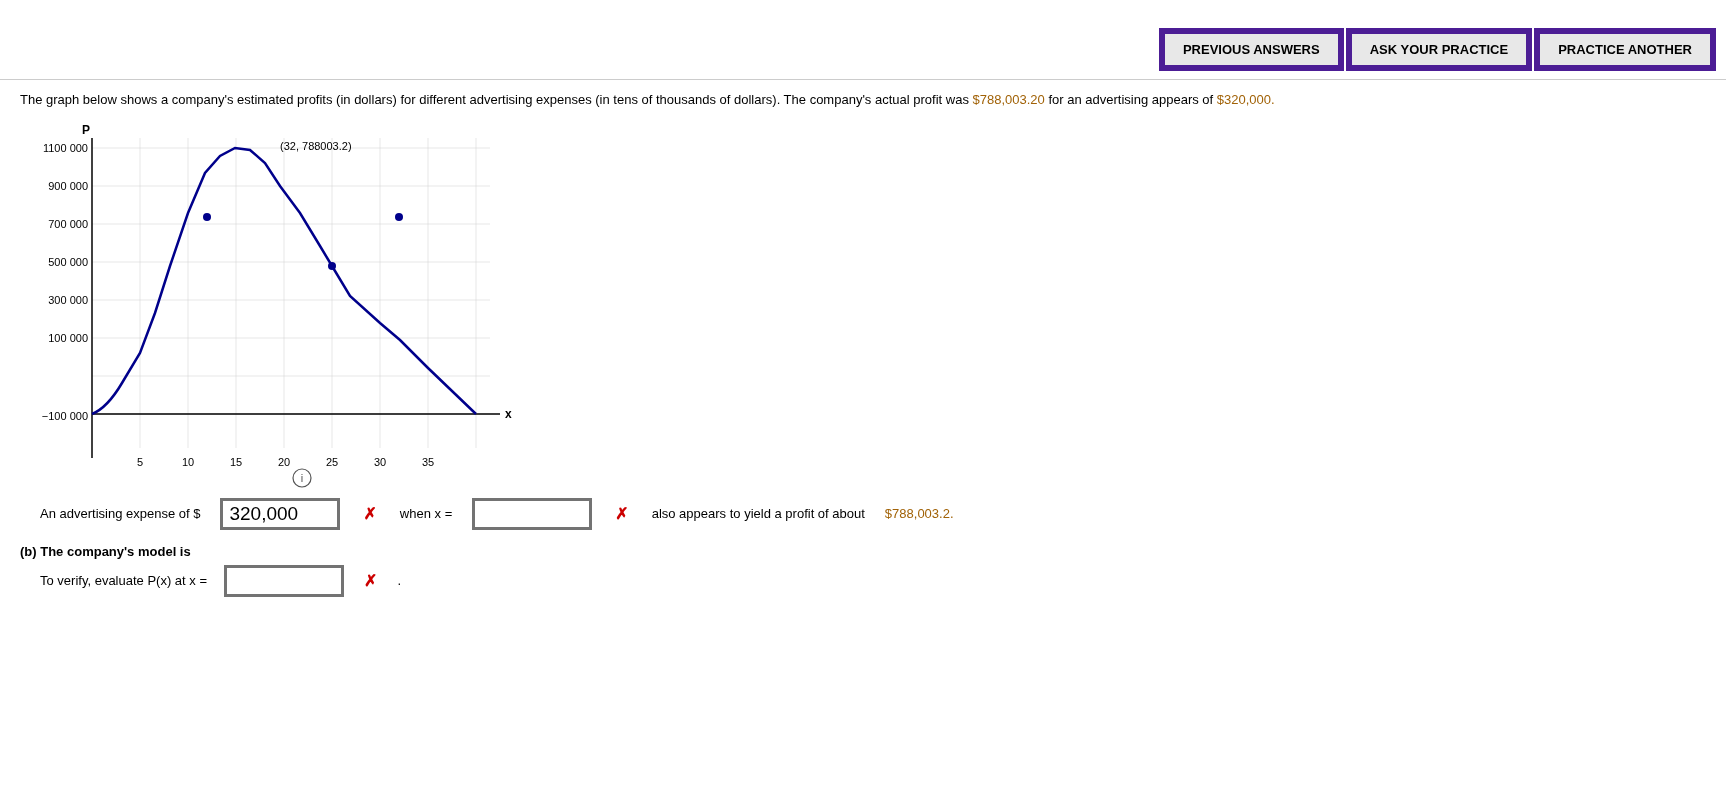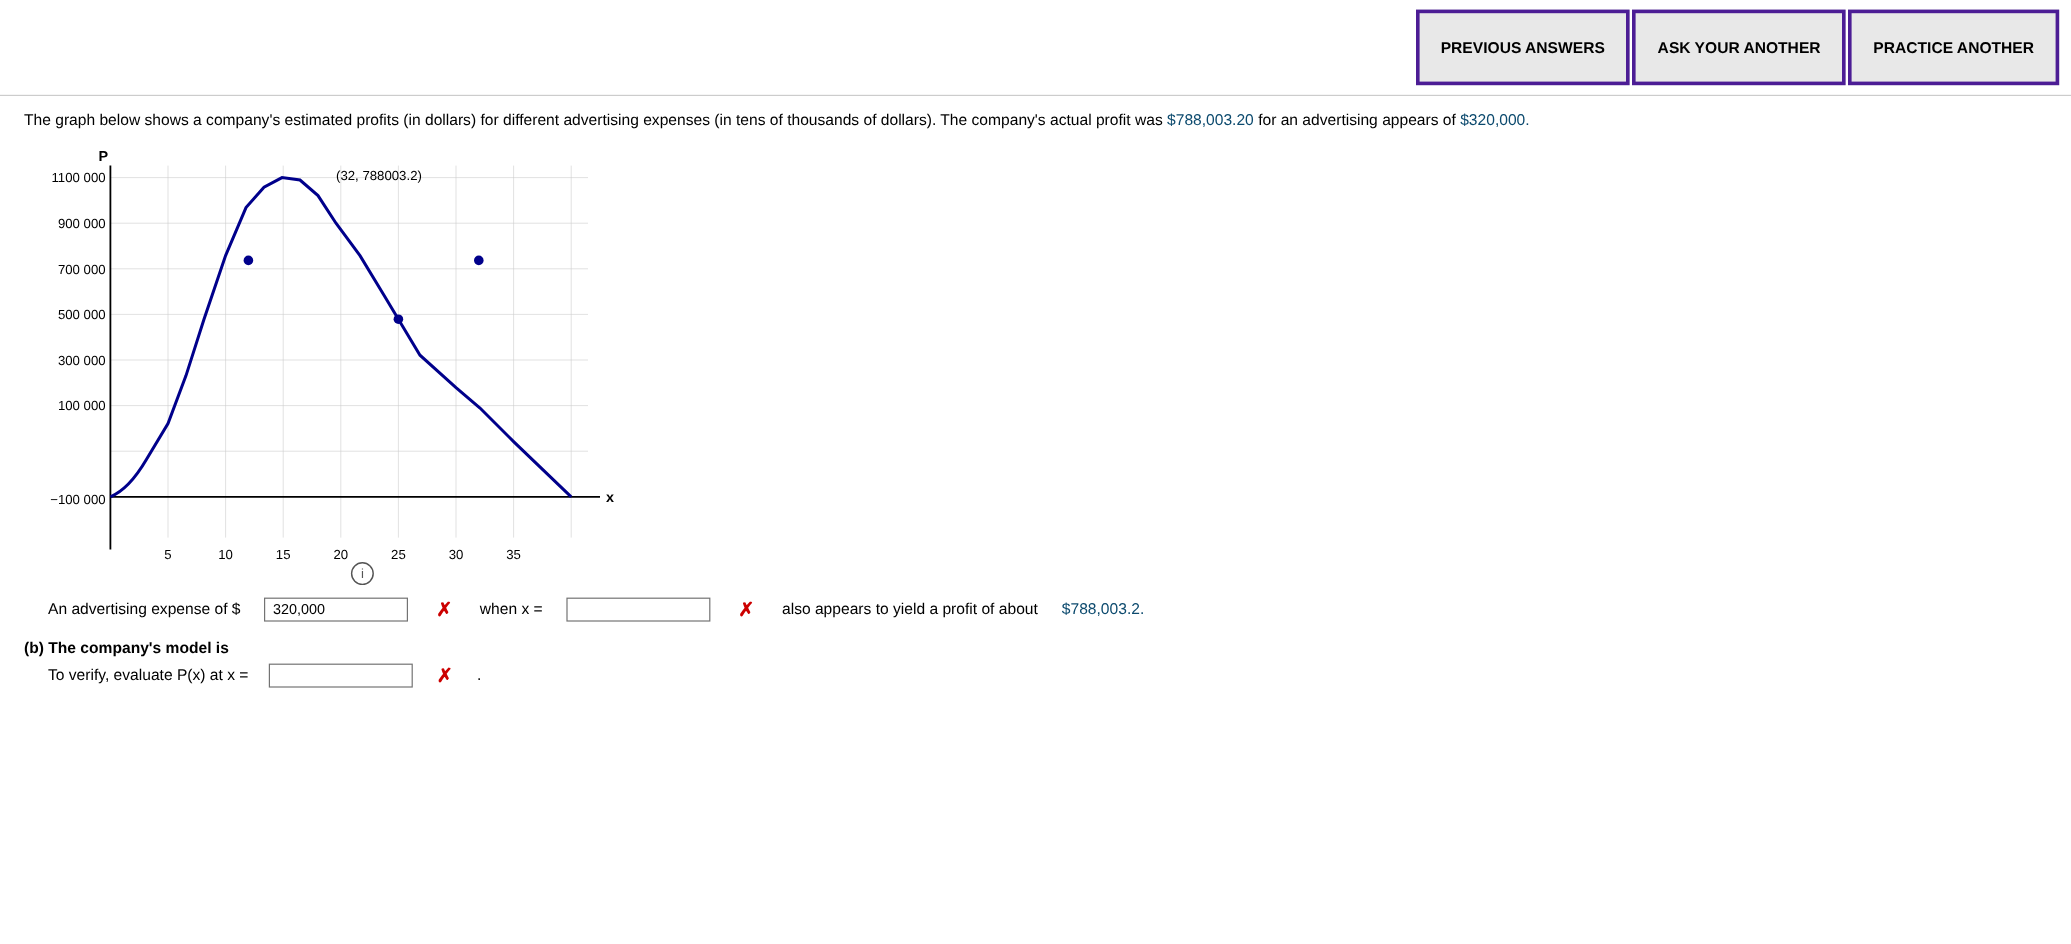--- a/index.html
+++ b/index.html
@@ -13,37 +13,38 @@
     }
     .top-bar {
       display: flex;
       justify-content: flex-end;
       align-items: center;
       padding: 8px 10px;
       border-bottom: 1px solid #ccc;
       gap: 0;
     }
     .top-bar button {
-      padding: 21px 18px;
+      padding: 8px 18px;
       font-size: 13px;
       font-weight: bold;
-      border: 3px solid #4c1d95;
+      border: 6px solid #4c1d95;
       background: #e8e8e8;
       cursor: pointer;
       margin-left: 2px;
+      margin-top: 20px;
     }
     .content {
       padding: 10px 20px;
     }
     .intro-text {
       font-size: 13px;
       margin-bottom: 8px;
       line-height: 1.5;
     }
-    .red { color: #0c4a6e; }
+    .red { color: #a16207; }
     .graph-container {
       position: relative;
       width: 540px;
       height: 380px;
       margin-left: 20px;
     }
     .graph-svg {
       width: 100%;
       height: 100%;
     }
@@ -56,23 +57,23 @@
     .part-a-row {
       display: flex;
       align-items: center;
       flex-wrap: wrap;
       gap: 20px;
       margin-left: 20px;
       font-size: 13px;
       margin-bottom: 6px;
     }
     .answer-input {
-      border: 1px solid #737373;
+      border: 3px solid #737373;
       padding: 2px 6px;
-      font-size: 12px;
+      font-size: 19px;
       width: 120px;
     }
     .x-mark {
       color: #cc0000;
       font-size: 16px;
       font-weight: bold;
       margin: 0 3px;
     }
     .model-eq {
       margin-left: 40px;
@@ -99,21 +100,21 @@
     .curve-line { stroke: #00008b; stroke-width: 2.5; fill: none; }
     .axis-label { font-size: 12px; fill: #000; }
     .tick-label { font-size: 11px; fill: #000; }
     .point-label { font-size: 11px; fill: #000; }
   </style>
 </head>
 <body>
 
 <div class="top-bar">
   <button>PREVIOUS ANSWERS</button>
-  <button>ASK YOUR ANOTHER</button>
+  <button>ASK YOUR PRACTICE</button>
   <button>PRACTICE ANOTHER</button>
 </div>
 
 <div class="content">
 
   <div class="intro-text">
     <span>The graph below shows a company's estimated profits (in dollars) for different advertising expenses (in tens of thousands of dollars). The company's actual profit was </span><span class="red">$788,003.20</span><span> for an advertising appears of </span><span class="red">$320,000.</span>
   </div>
 
   <div class="graph-container">

